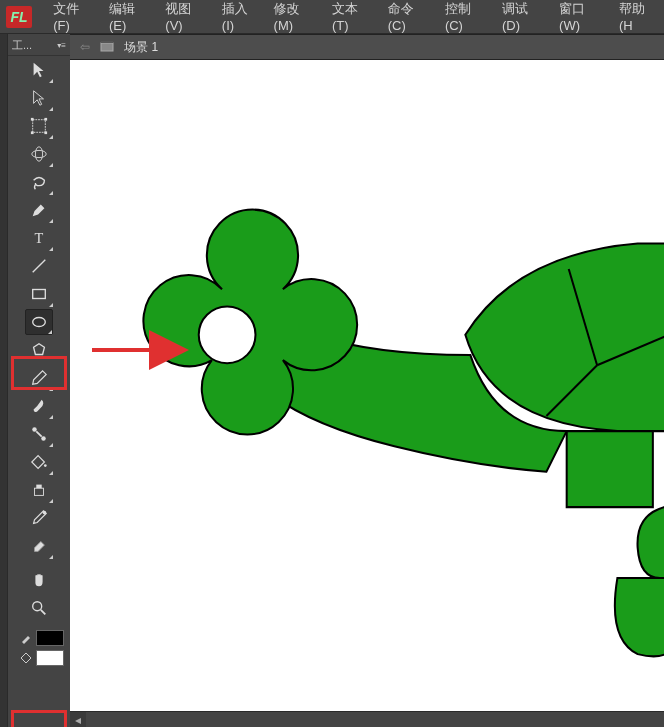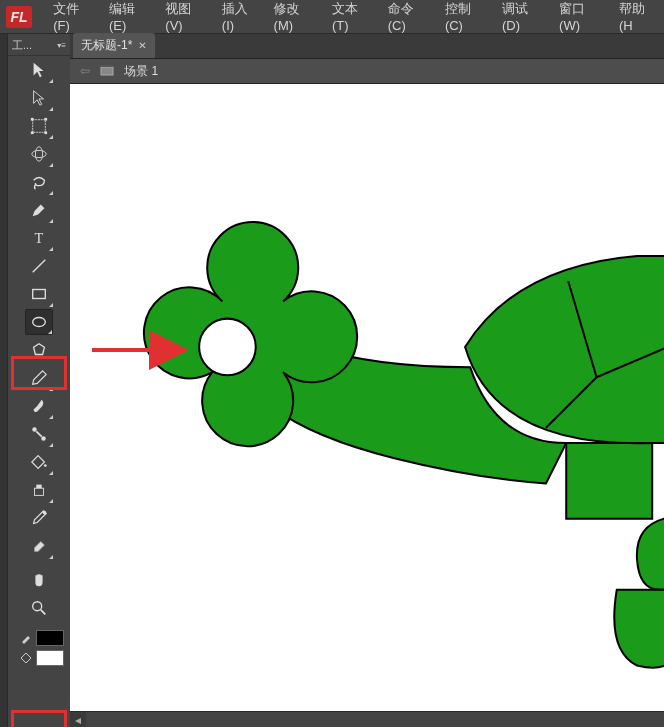--- a/index.html
+++ b/index.html
@@ -19,21 +19,21 @@
     display: flex;
     align-items: center;
     padding-left: 6px;
     gap: 0;
     border-bottom: 1px solid #2a2a2a;
   }
   .app-logo {
     width: 28px;
     height: 22px;
     background: #c62828;
-    color: #e5e5e5;
+    color: #86efac;
     font-weight: bold;
     font-size: 14px;
     display: flex;
     align-items: center;
     justify-content: center;
     margin-right: 13px;
     font-style: italic;
     border-radius: 2px;
   }
   .menu-item {
@@ -373,26 +373,20 @@
       <div class="swatch-row">
         <svg class="mini-icon" viewBox="0 0 12 12">
             <path d="M6 1 L11 6 L6 11 L1 6 Z" fill="none" stroke="#ccc"></path>
           </svg>
         <div class="swatch white" title="#FFFFFF"></div>
       </div>
     </div>
   </div>
 
   <div class="doc-area">
-    <div class="tab-bar">
-      <div class="tab">
-        <span>无标题-1*</span>
-        <span class="close">✕</span>
-      </div>
-    </div>
     <div class="scene-bar">
       <span style="color:#888">⇦</span>
       <svg viewBox="0 0 14 14">
           <rect x="1" y="3" width="12" height="8" fill="#888" stroke="#aaa"></rect>
           <rect x="1" y="1" width="12" height="2" fill="#555"></rect>
         </svg>
       <span><span>场景</span> <span>1</span></span>
     </div>
     <div class="canvas-wrap">
       <div class="canvas">

